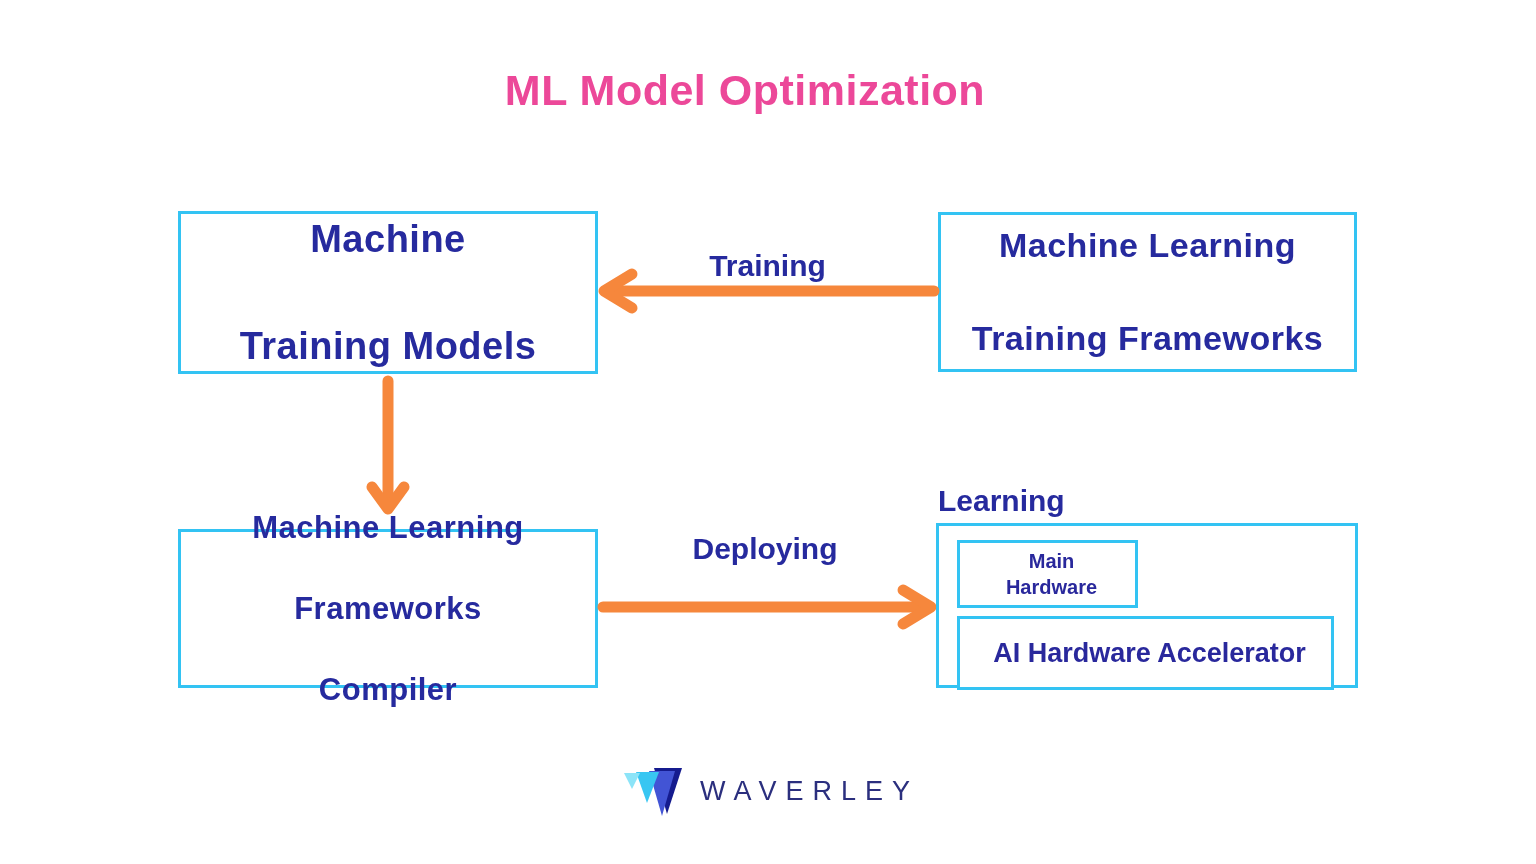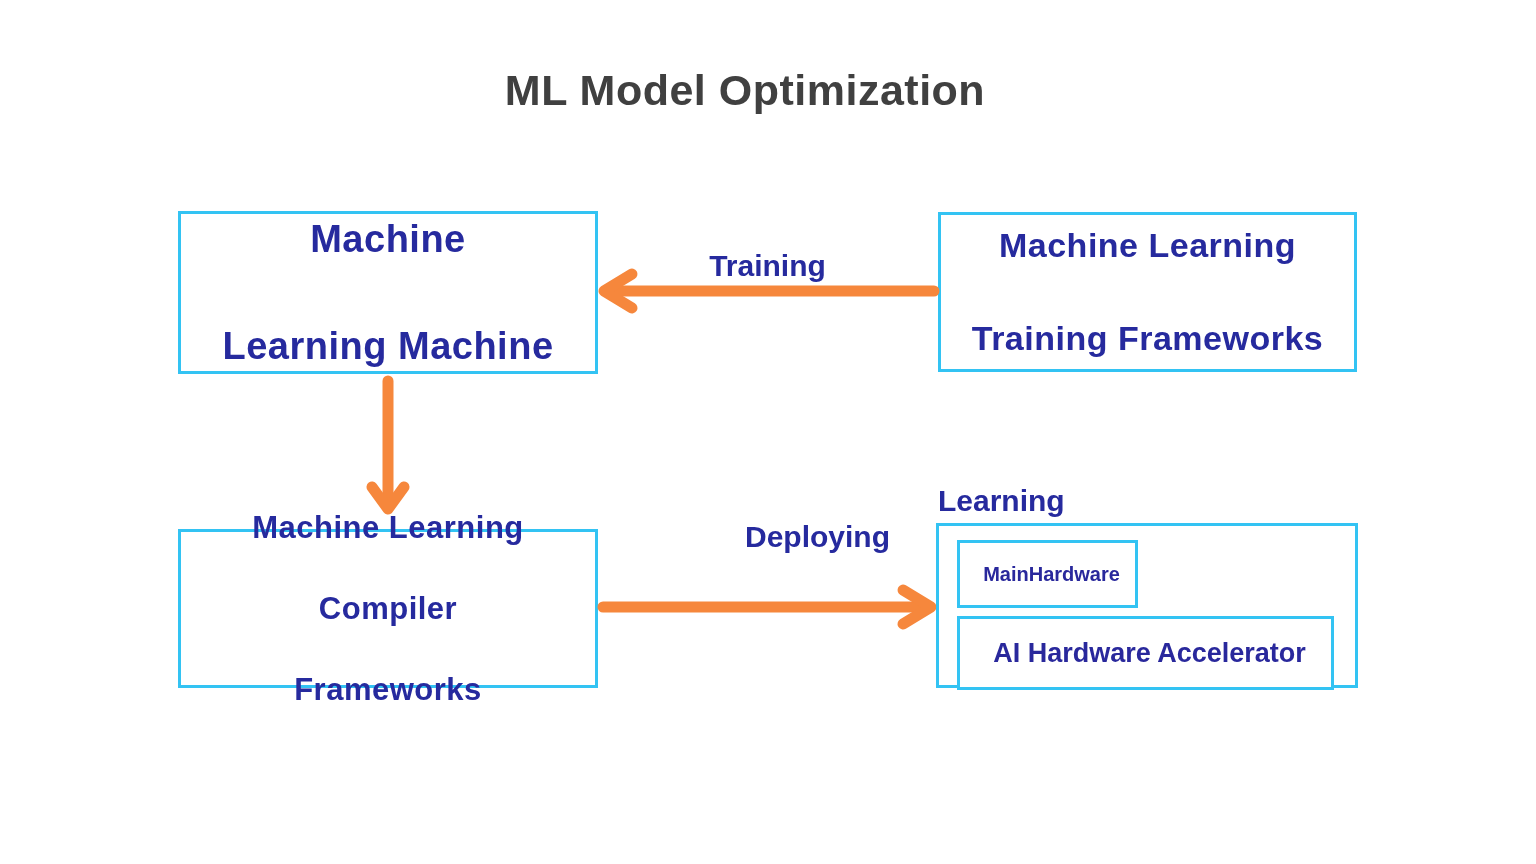--- a/index.html
+++ b/index.html
@@ -4,58 +4,58 @@
 <style>
   * { margin: 0; padding: 0; box-sizing: border-box; }
   html, body { width: 1536px; height: 864px; background: #ffffff; overflow: hidden; }
   body { font-family: "Liberation Sans", "DejaVu Sans", sans-serif; position: relative; }
 
   .stage { position: absolute; left: 0; top: 0; width: 1536px; height: 864px; }
 
   .title {
     position: absolute; left: 0; top: 66px; width: 1490px;
     text-align: center; font-size: 43px; font-weight: 700;
-    color: #404040; letter-spacing: 0.5px;
+    color: #ec4899; letter-spacing: 0.5px;
   }
 
   .node {
     position: absolute; border: 3px solid #33c3f3; background: #ffffff;
     display: flex; flex-direction: column; justify-content: center; align-items: center;
     color: #262a9e; text-align: center; font-weight: 600; gap: 36px;
   }
 
   .node-ml-models { left: 178px; top: 211px; width: 420px; height: 163px;
     font-size: 38px; line-height: 71px; letter-spacing: 0.5px; }
   .node-training-frameworks { left: 938px; top: 212px; width: 419px; height: 160px;
     font-size: 34px; line-height: 57px; letter-spacing: 0.5px; }
   .node-compiler-frameworks { left: 178px; top: 529px; width: 420px; height: 159px;
     font-size: 31px; line-height: 45px; letter-spacing: 0.5px; }
 
   .edge-label {
     position: absolute; color: #262a9e; font-weight: 700;
     text-align: center; font-size: 30px; line-height: 42px;
   }
   .label-training { left: 640px; top: 245px; width: 255px; }
-  .label-deploying { left: 640px; top: 516px; width: 250px; text-align: right; }
+  .label-deploying { left: 640px; top: 528px; width: 250px; }
   .label-devices { left: 938px; top: 480px; width: 300px; text-align: left; }
 
   .arrow-svg { position: absolute; overflow: visible; }
   .arrow-svg path {
     stroke: #f6873c; stroke-width: 11; fill: none;
     stroke-linecap: round; stroke-linejoin: round;
   }
   .arrow-training { left: 594px; top: 269px; }
   .arrow-down { left: 369px; top: 377px; }
   .arrow-deploy { left: 597px; top: 585px; }
 
   .devices-box { position: absolute; left: 936px; top: 523px; width: 422px; height: 165px;
     border: 3px solid #33c3f3; background: #ffffff; }
   .device-chip {
     position: absolute; border: 3px solid #33c3f3; background: #ffffff;
-    display: flex; justify-content: center; align-items: center;
+    display: flex; flex-direction: column; justify-content: center; align-items: center;
     color: #29289c; font-weight: 700; text-align: center; padding-left: 8px;
   }
   .chip-main-processor { left: 18px; top: 14px; width: 181px; height: 68px;
     font-size: 20px; line-height: 26px; }
   .chip-memory { left: 214px; top: 14px; width: 184px; height: 68px; font-size: 30px; }
   .chip-ai-accelerator { left: 18px; top: 90px; width: 377px; height: 74px; font-size: 27px; }
 
   .footer { position: absolute; left: 618px; top: 762px; display: flex; align-items: center; }
   .logo-mark { width: 64px; height: 58px; }
   .logo-text {
@@ -65,32 +65,32 @@
 </style>
 </head>
 <body>
 
 <div class="stage">
 
   <div class="title">ML Model Optimization</div>
 
   <div class="node node-ml-models">
     <span>Machine</span>
-    <span>Learning Machine</span>
+    <span>Training Models</span>
   </div>
 
   <div class="node node-training-frameworks">
     <span>Machine Learning</span>
     <span>Training Frameworks</span>
   </div>
 
   <div class="node node-compiler-frameworks">
     <span>Machine Learning</span>
+    <span>Frameworks</span>
     <span>Compiler</span>
-    <span>Frameworks</span>
   </div>
 
   <div class="edge-label label-training">Training</div>
   <svg class="arrow-svg arrow-training" width="346" height="44">
     <path d="M340 22 L12 22"></path>
     <path d="M38 5 L10 22 L38 39"></path>
   </svg>
 
   <svg class="arrow-svg arrow-down" width="38" height="148">
     <path d="M19 4 L19 128"></path>
@@ -109,14 +109,23 @@
   <div class="devices-box">
     <div class="device-chip chip-main-processor">
       <span>Main</span>
       <span>Hardware</span>
     </div>
     <div class="device-chip chip-ai-accelerator">
       <span>AI Hardware Accelerator</span>
     </div>
   </div>
 
+  <div class="footer">
+    <svg class="logo-mark" viewBox="0 0 64 58">
+      <polygon points="36,6 64,6 49,52" fill="#151b8e"></polygon>
+      <polygon points="31,9 57,9 44,54" fill="#4254d5"></polygon>
+      <polygon points="18,10 41,10 29,41" fill="#38c6f2"></polygon>
+      <polygon points="6,11 22,11 14,27" fill="#8ce4f8"></polygon>
+    </svg>
+    <div class="logo-text">WAVERLEY</div>
+  </div>
 
 </div>
 
 </body></html>

